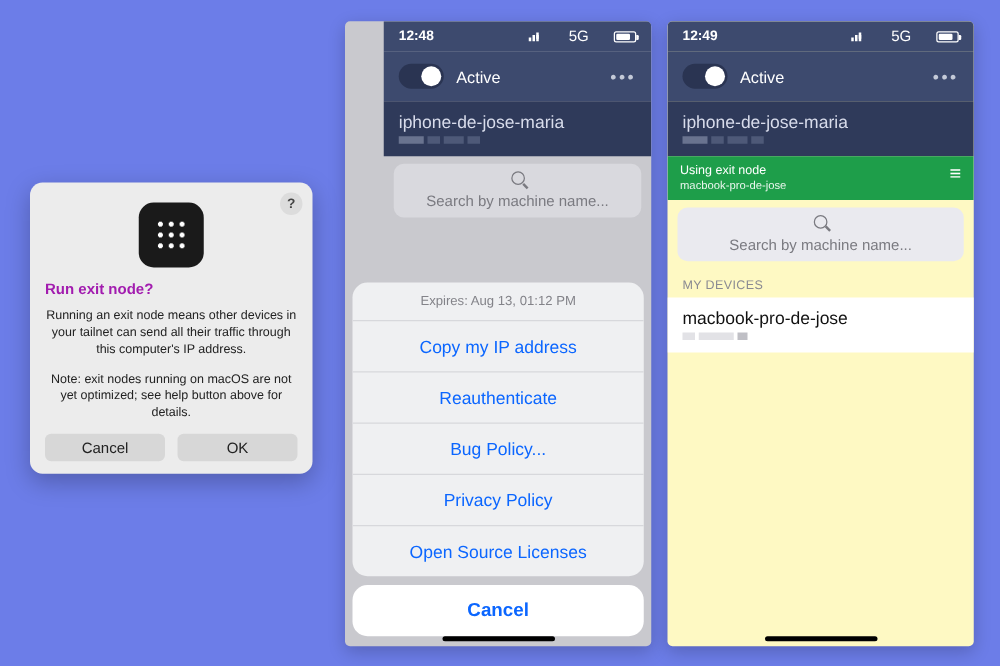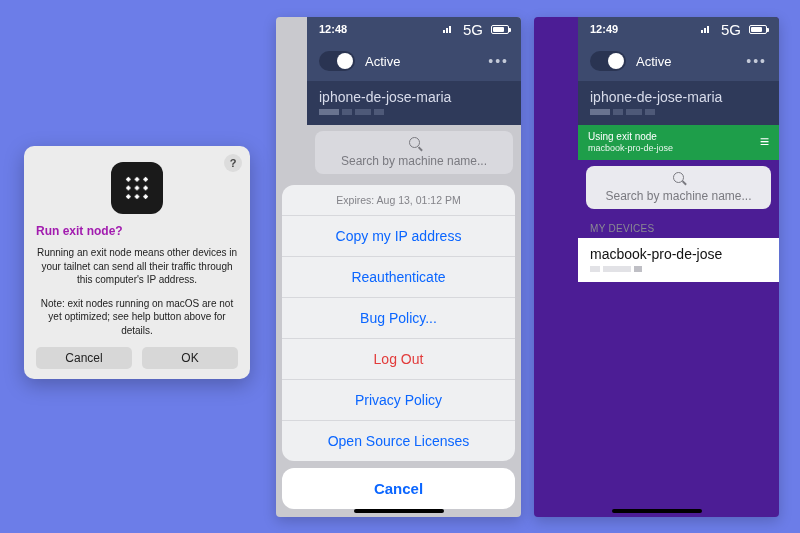--- a/index.html
+++ b/index.html
@@ -86,34 +86,34 @@
     position: absolute;
     top: 17px;
     width: 245px;
     height: 500px;
     background: #f2f2f7;
     border-radius: 4px;
     overflow: hidden;
     box-shadow: 0 4px 14px rgba(0,0,0,.2);
   }
   .phone1 { left: 276px; background: #c9c9ce; padding-left: 31px; }
-  .phone2 { left: 534px; background: #4c1d95; padding-left: 44px; }
+  .phone2 { left: 534px; background: #fef9c3; }
 
   .statusbar {
     height: 24px;
     background: #3d4a6e;
     display: flex;
     justify-content: space-between;
     align-items: center;
     padding: 0 12px;
     color: #fff;
     font-size: 11px;
     font-weight: 600;
   }
-  .statusbar .right { display: flex; align-items: center; gap: 8px; font-size: 15px; font-weight: 500;}
+  .statusbar .right { display: flex; align-items: center; gap: 20px; font-size: 12px; font-weight: 500;}
   .sig-icon { width: 12px; height: 8px; display:inline-block; position:relative;}
   .sig-icon::before { content:""; position:absolute; bottom:0; left:0; width:2px; height:3px; background:#fff;}
   .sig-icon::after  { content:""; position:absolute; bottom:0; left:3px; width:2px; height:5px; background:#fff; box-shadow: 3px 0 0 0 #fff, 3px -2px 0 0 #fff;}
   .batt-icon { width:18px; height:9px; border:1px solid #fff; border-radius:2px; position:relative;}
   .batt-icon::before{content:"";position:absolute;left:1px;top:1px;bottom:1px;width:11px;background:#fff;border-radius:1px;}
   .batt-icon::after{content:"";position:absolute;right:-3px;top:2px;width:2px;height:4px;background:#fff;border-radius:0 1px 1px 0;}
 
   .active-row {
     background: #3d4a6e;
     display: flex;
@@ -155,21 +155,21 @@
   .device-banner .bars .b1{width:20px;background:#69738f;}
   .device-banner .bars .b2{width:10px;}
   .device-banner .bars .b3{width:16px;}
   .device-banner .bars .b4{width:10px;}
 
   .exit-node-bar {
     background: #1e9e4a;
     color: #fff;
     padding: 6px 10px;
     display:flex;
-    align-items:center;
+    align-items:flex-start;
   }
   .exit-node-bar .txt { font-size: 10px; line-height:1.2;}
   .exit-node-bar .txt .sub { font-size: 9px; opacity:.9;}
   .exit-node-bar .ham { margin-left:auto; font-size:16px;}
 
   .search-row {
     margin: 6px 8px;
     background: #d9d9de;
     border-radius: 8px;
     padding: 6px 8px;
@@ -294,21 +294,20 @@
     <span class="search-icon"></span>
     <span>Search by machine name...</span>
   </div>
 
   <div class="sheet-backdrop">
     <div class="sheet-group">
       <div class="sheet-header">Expires: Aug 13, 01:12 PM</div>
       <div class="sheet-item">Copy my IP address</div>
       <div class="sheet-item">Reauthenticate</div>
       <div class="sheet-item">Bug Policy...</div>
-      <div class="sheet-item destructive">Log Out</div>
       <div class="sheet-item">Privacy Policy</div>
       <div class="sheet-item">Open Source Licenses</div>
     </div>
     <div class="sheet-cancel">Cancel</div>
   </div>
   <div class="home-indicator"></div>
 </div>
 
 <div class="phone phone2">
   <div class="statusbar">

